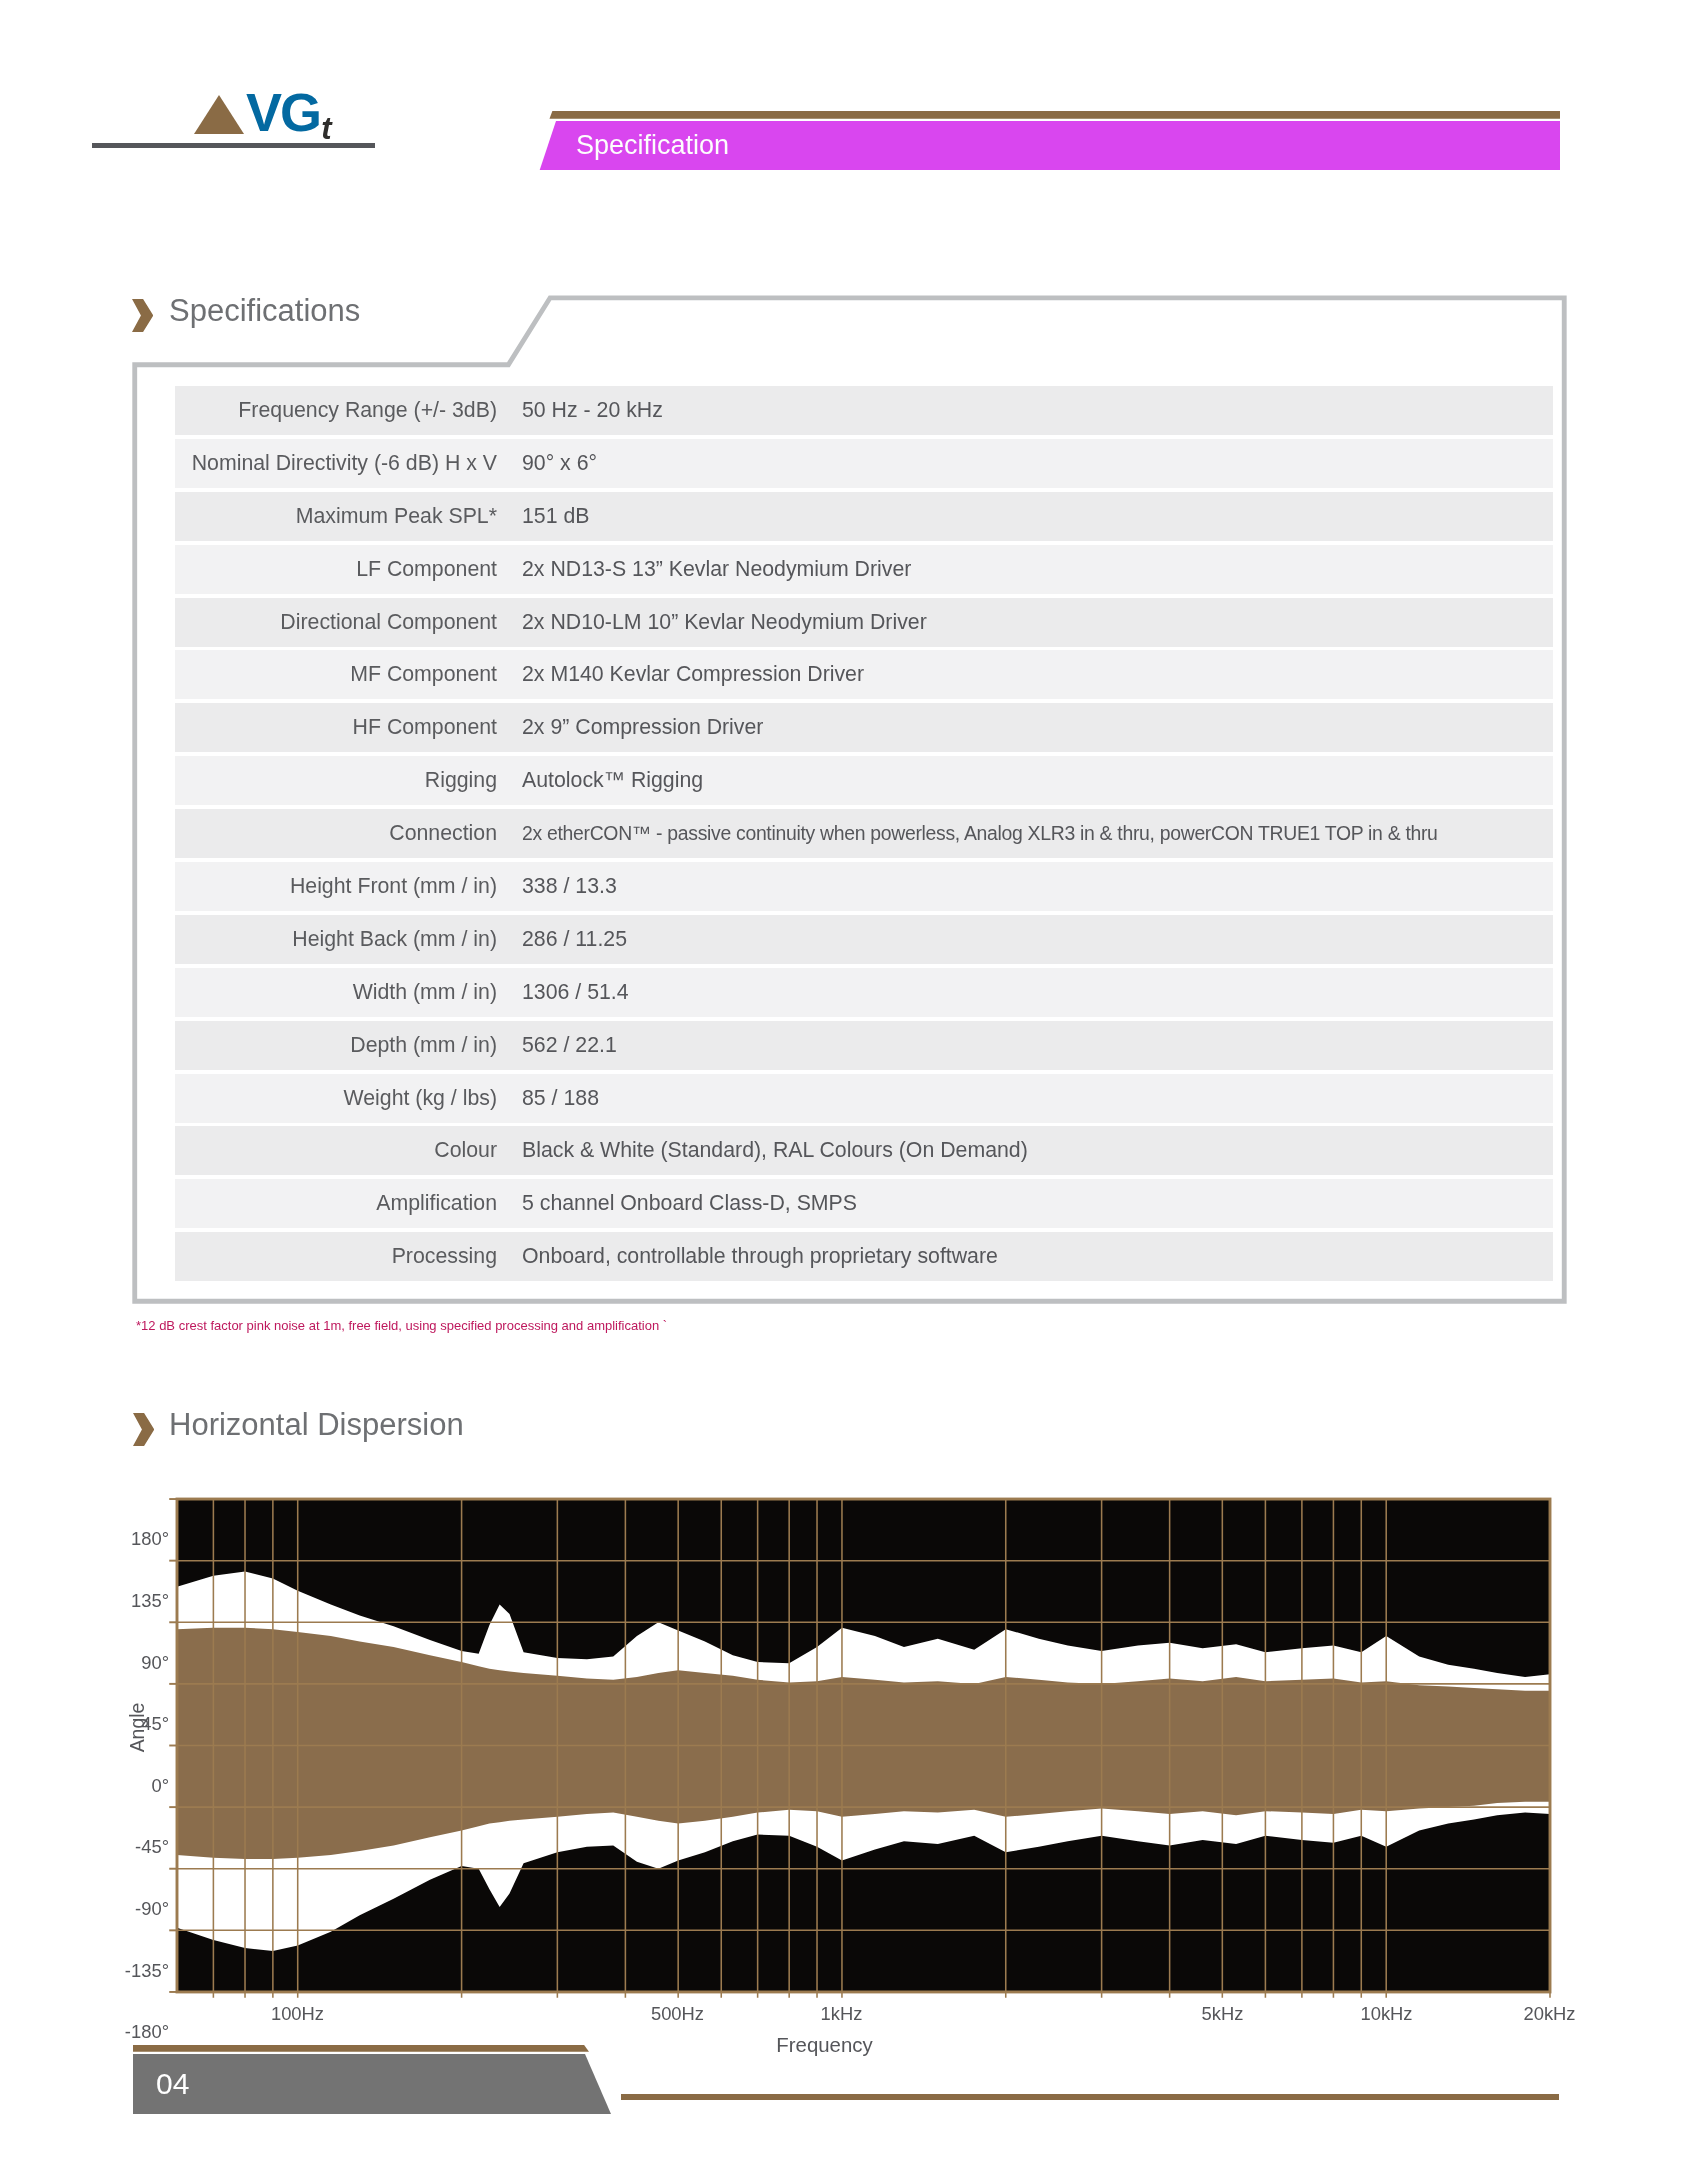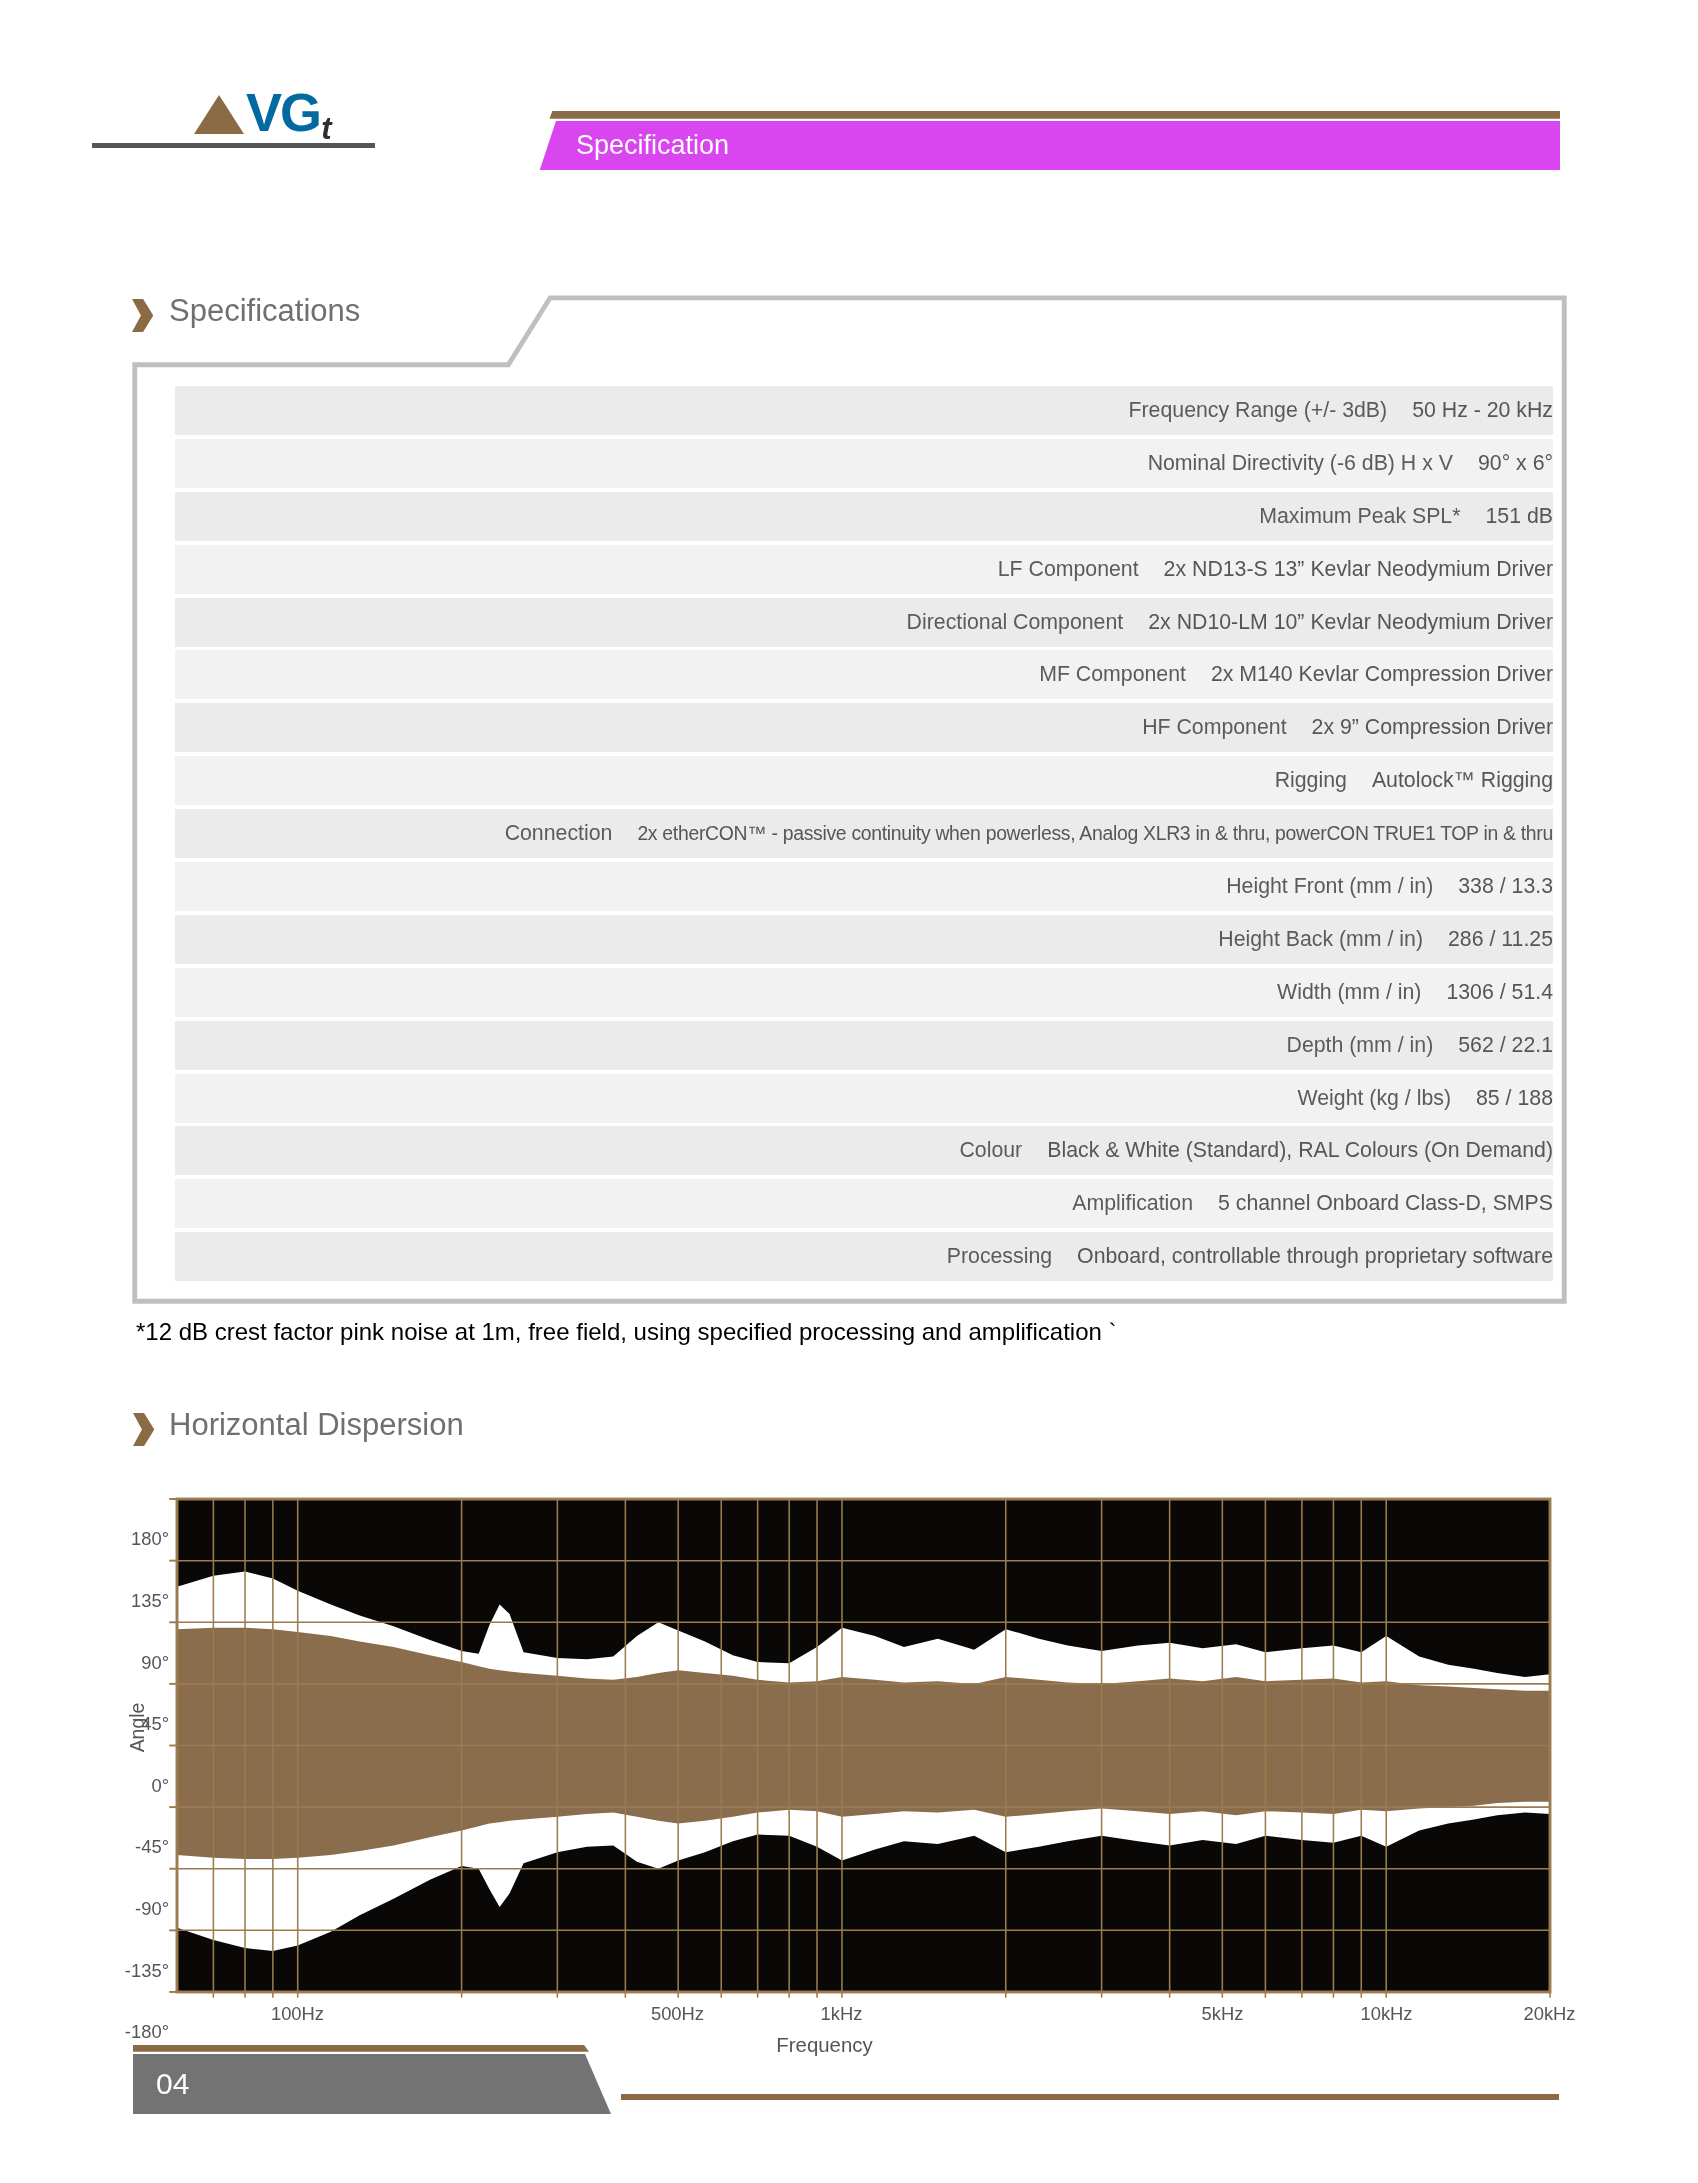--- a/index.html
+++ b/index.html
@@ -19,26 +19,26 @@
   .banner-gray{position:absolute;left:529px;top:121px;width:1031px;height:49px;background:#d946ef;
     clip-path:polygon(27px 0,100% 0,100% 100%,10.7px 100%);display:flex;align-items:center;}
   .banner-gray span{color:#fdfdfd;font-size:27px;padding-left:47px;}
   
   .chev{position:absolute;width:21.3px;height:33px;background:#8a6b45;
     clip-path:polygon(0 0,52% 0,100% 50%,52% 100%,0 100%,42% 50%);}
   .sec-title{position:absolute;font-size:31px;color:#6e7073;}
   
   #panel-svg{position:absolute;left:126px;top:289px;}
   #spec-table{position:absolute;left:175px;top:386px;width:1378px;}
-  .spec-row{height:49px;margin-bottom:3.9px;background:#ebebec;display:flex;align-items:center;font-size:21.3px;justify-content:flex-end;}
+  .spec-row{height:49px;margin-bottom:3.9px;background:#ebebec;display:flex;align-items:center;font-size:21.3px;}
   .spec-row.alt{background:#f2f2f3;}
   .spec-label{display:inline-block;width:322px;text-align:right;color:#5a5b5e;flex:none;}
   .spec-value{margin-left:25px;color:#55565a;white-space:nowrap;}
   .spec-row.long .spec-value{font-size:19.4px;letter-spacing:-0.3px;}
-  .footnote{position:absolute;left:136px;top:1318px;font-size:24px;color:#000000;}
+  .footnote{position:absolute;left:136px;top:1318px;font-size:13px;color:#be185d;}
   
   #chart-wrap{position:absolute;left:177px;top:1499px;width:1373px;height:493px;}
   .ytick{position:absolute;left:-62px;width:54px;text-align:right;font-size:18.4px;color:#55565a;margin-top:40px;}
   .xtick{position:absolute;width:87px;text-align:center;font-size:18.4px;color:#55565a;top:504px;}
   .yaxis-label{position:absolute;left:-83px;top:217px;width:87px;height:23px;text-align:center;
     font-size:19.4px;color:#55565a;transform:rotate(-90deg);}
   .xaxis-label{position:absolute;left:-39px;top:535px;width:1373px;text-align:center;font-size:20.4px;color:#55565a;}
   
   .footer-thin-top{position:absolute;left:133px;top:2045px;width:456px;height:6.8px;background:#8a6b45;
     clip-path:polygon(0 0,calc(100% - 4.9px) 0,100% 100%,0 100%);}

